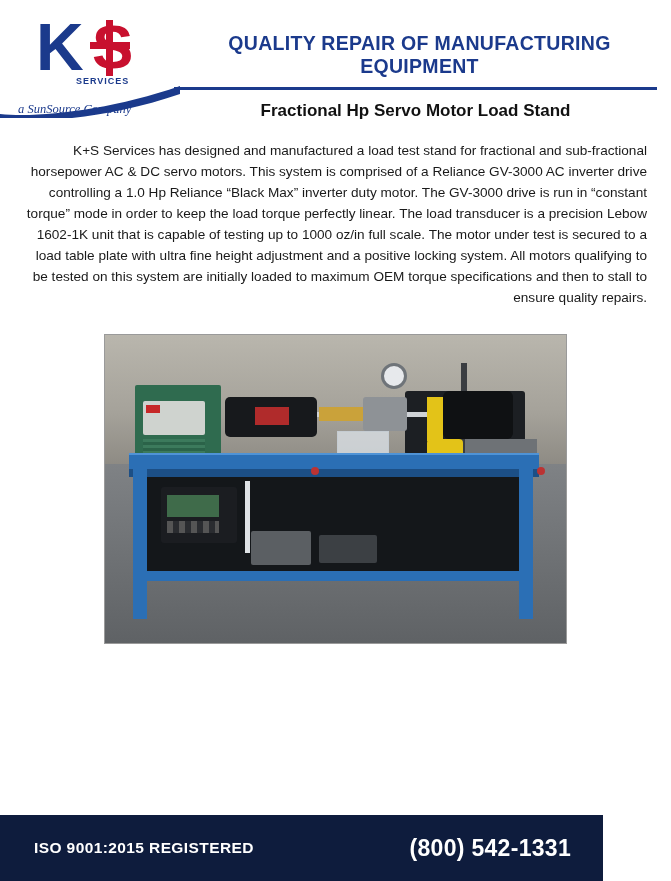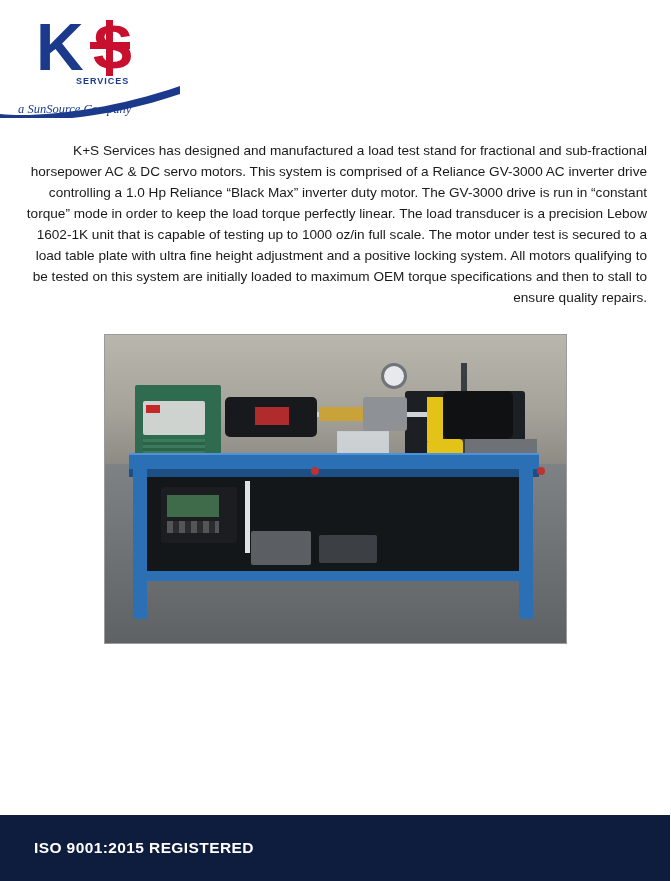--- a/index.html
+++ b/index.html
@@ -269,21 +269,21 @@
     background: #3c4044; border-radius: 2px;
   }
   .ph-knob1 { position: absolute; left: 206px; top: 132px; width: 8px; height: 8px; background:#b33; border-radius:50%; }
   .ph-knob2 { position: absolute; left: 432px; top: 132px; width: 8px; height: 8px; background:#b33; border-radius:50%; }
   .ph-post { position: absolute; left: 356px; top: 28px; width: 6px; height: 94px; background:#3a3d41; }
 
   
   .footer {
     position: absolute;
     left: 0; bottom: 0;
-    width: 670px;
+    width: 603px;
     height: 66px;
     background: #0e1c3d;
     color: #ffffff;
   }
   .footer-inner {
     display: flex;
     align-items: center;
     justify-content: space-between;
     height: 100%;
     padding: 0 26px;
@@ -318,20 +318,25 @@
       <div class="logo-ks">
         <span class="logo-k">K</span>
         <span class="logo-s">S</span>
         <span class="logo-plus-v"></span>
         <span class="logo-plus-h"></span>
         <span class="logo-services">SERVICES</span>
       </div>
       <div class="logo-tag">a SunSource Company</div>
     </div>
 
+    <div class="header-right">
+      <div class="headline">QUALITY REPAIR OF MANUFACTURING EQUIPMENT</div>
+      <div class="header-rule"></div>
+      <div class="subhead">Fractional Hp Servo Motor Load Stand</div>
+    </div>
 
     <div class="corner-swoosh">
       <svg width="180" height="34" viewBox="0 0 180 34">
         <path d="M0 30 C40 34 110 26 180 2 L180 10 C110 34 40 40 0 34 Z" fill="#1b3a8c"></path>
       </svg>
     </div>
   </div>
 
   <div class="body-copy">K+S Services has designed and manufactured a load test stand for fractional and sub-fractional horsepower AC &amp; DC servo motors. This system is comprised of a Reliance GV-3000 AC inverter drive controlling a 1.0 Hp Reliance “Black Max” inverter duty motor. The GV-3000 drive is run in “constant torque” mode in order to keep the load torque perfectly linear.  The load transducer is a precision Lebow 1602-1K unit that is capable of testing up to 1000 oz/in full scale. The motor under test is secured to a load table plate with ultra fine height adjustment and a positive locking system. All motors qualifying to be tested on this system are initially loaded to maximum OEM torque specifications and then to stall to ensure quality repairs.</div>
 
@@ -370,17 +375,18 @@
       <div class="ph-tray2"></div>
       <div class="ph-knob1"></div>
       <div class="ph-knob2"></div>
     </div>
   </div>
 
   <div class="footer">
     <div class="footer-inner">
       <div class="iso">ISO 9001:2015 REGISTERED</div>
       <div class="contact">
+        <div class="phone">(800) 542-1331</div>
       </div>
     </div>
   </div>
 
 </div>
 
 </body></html>

